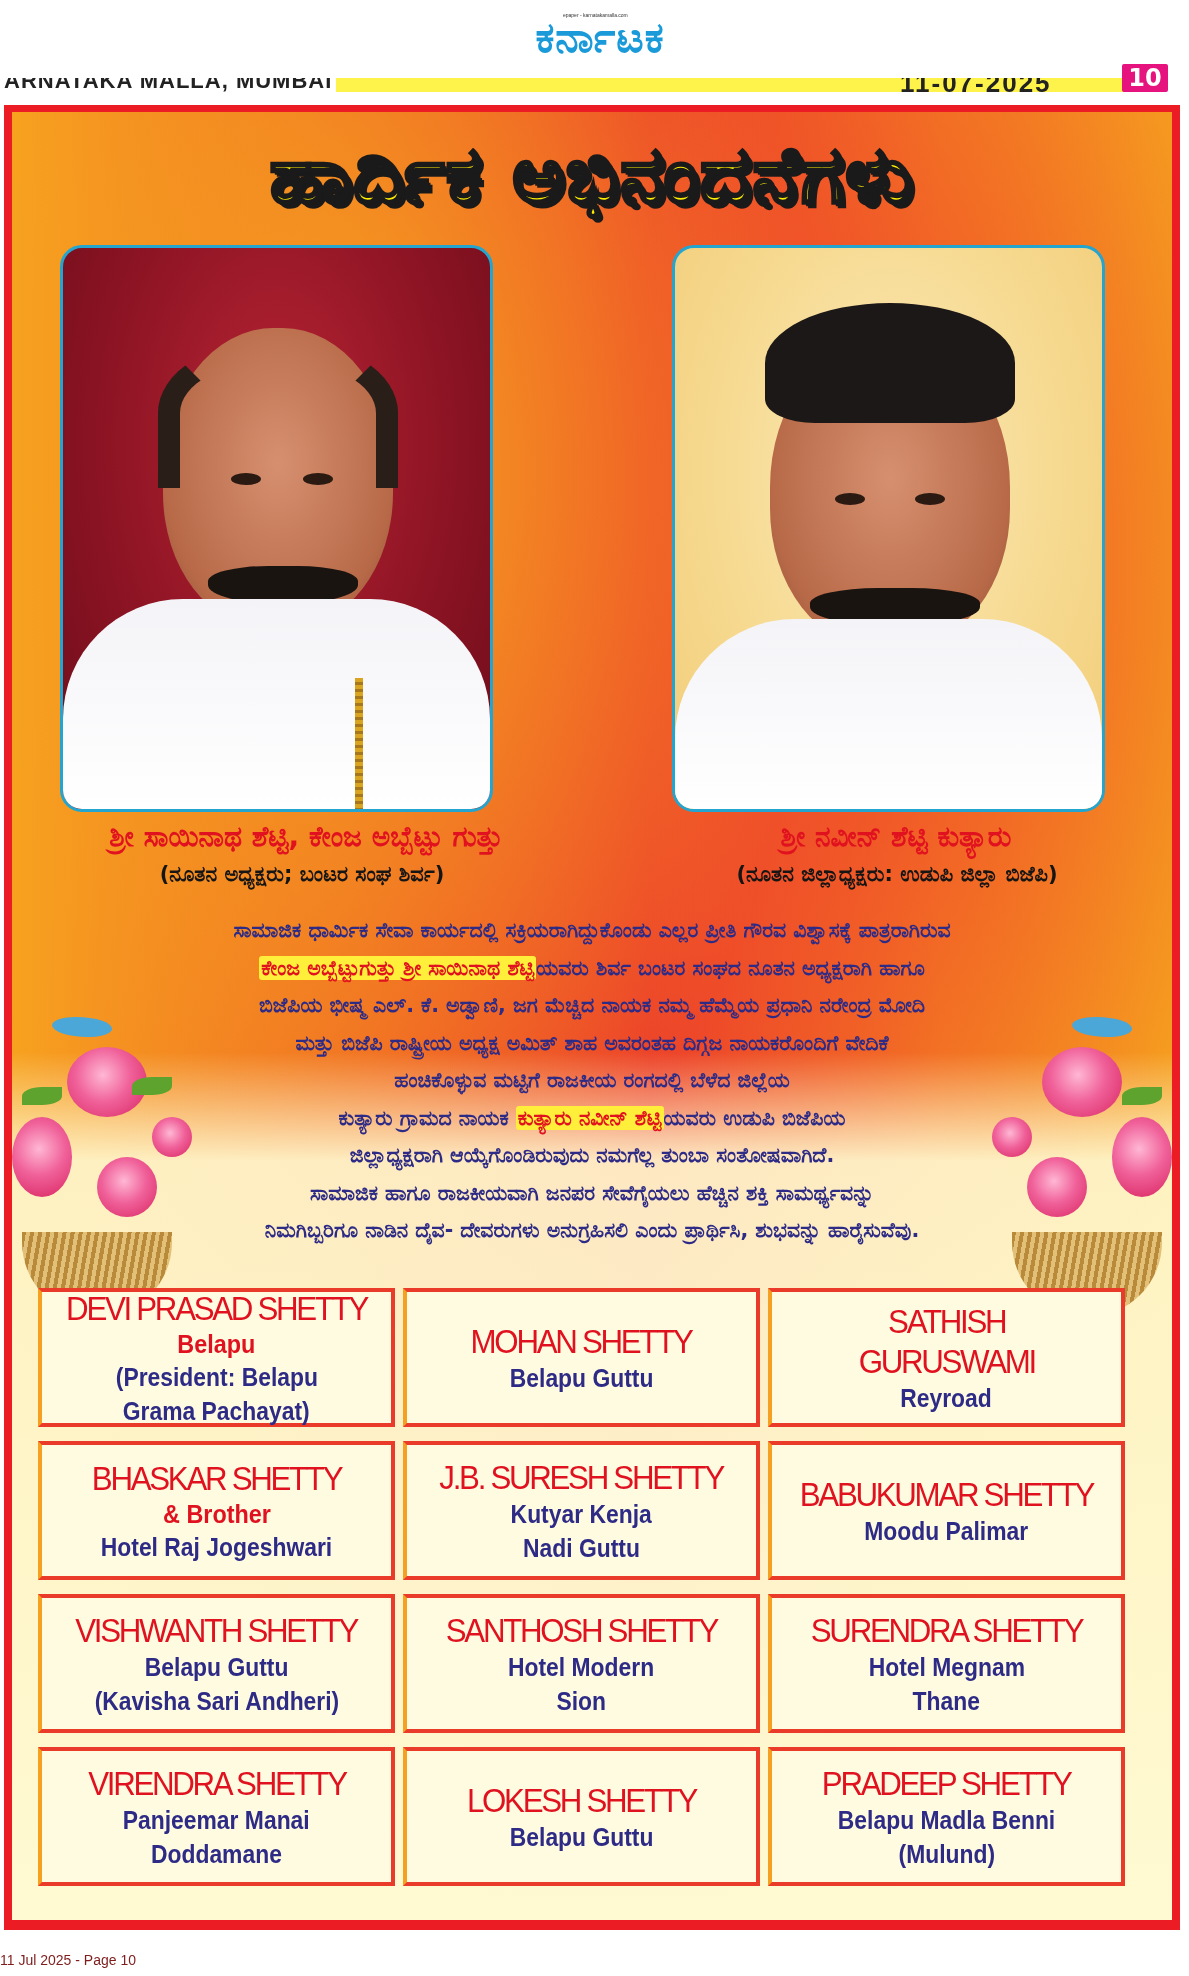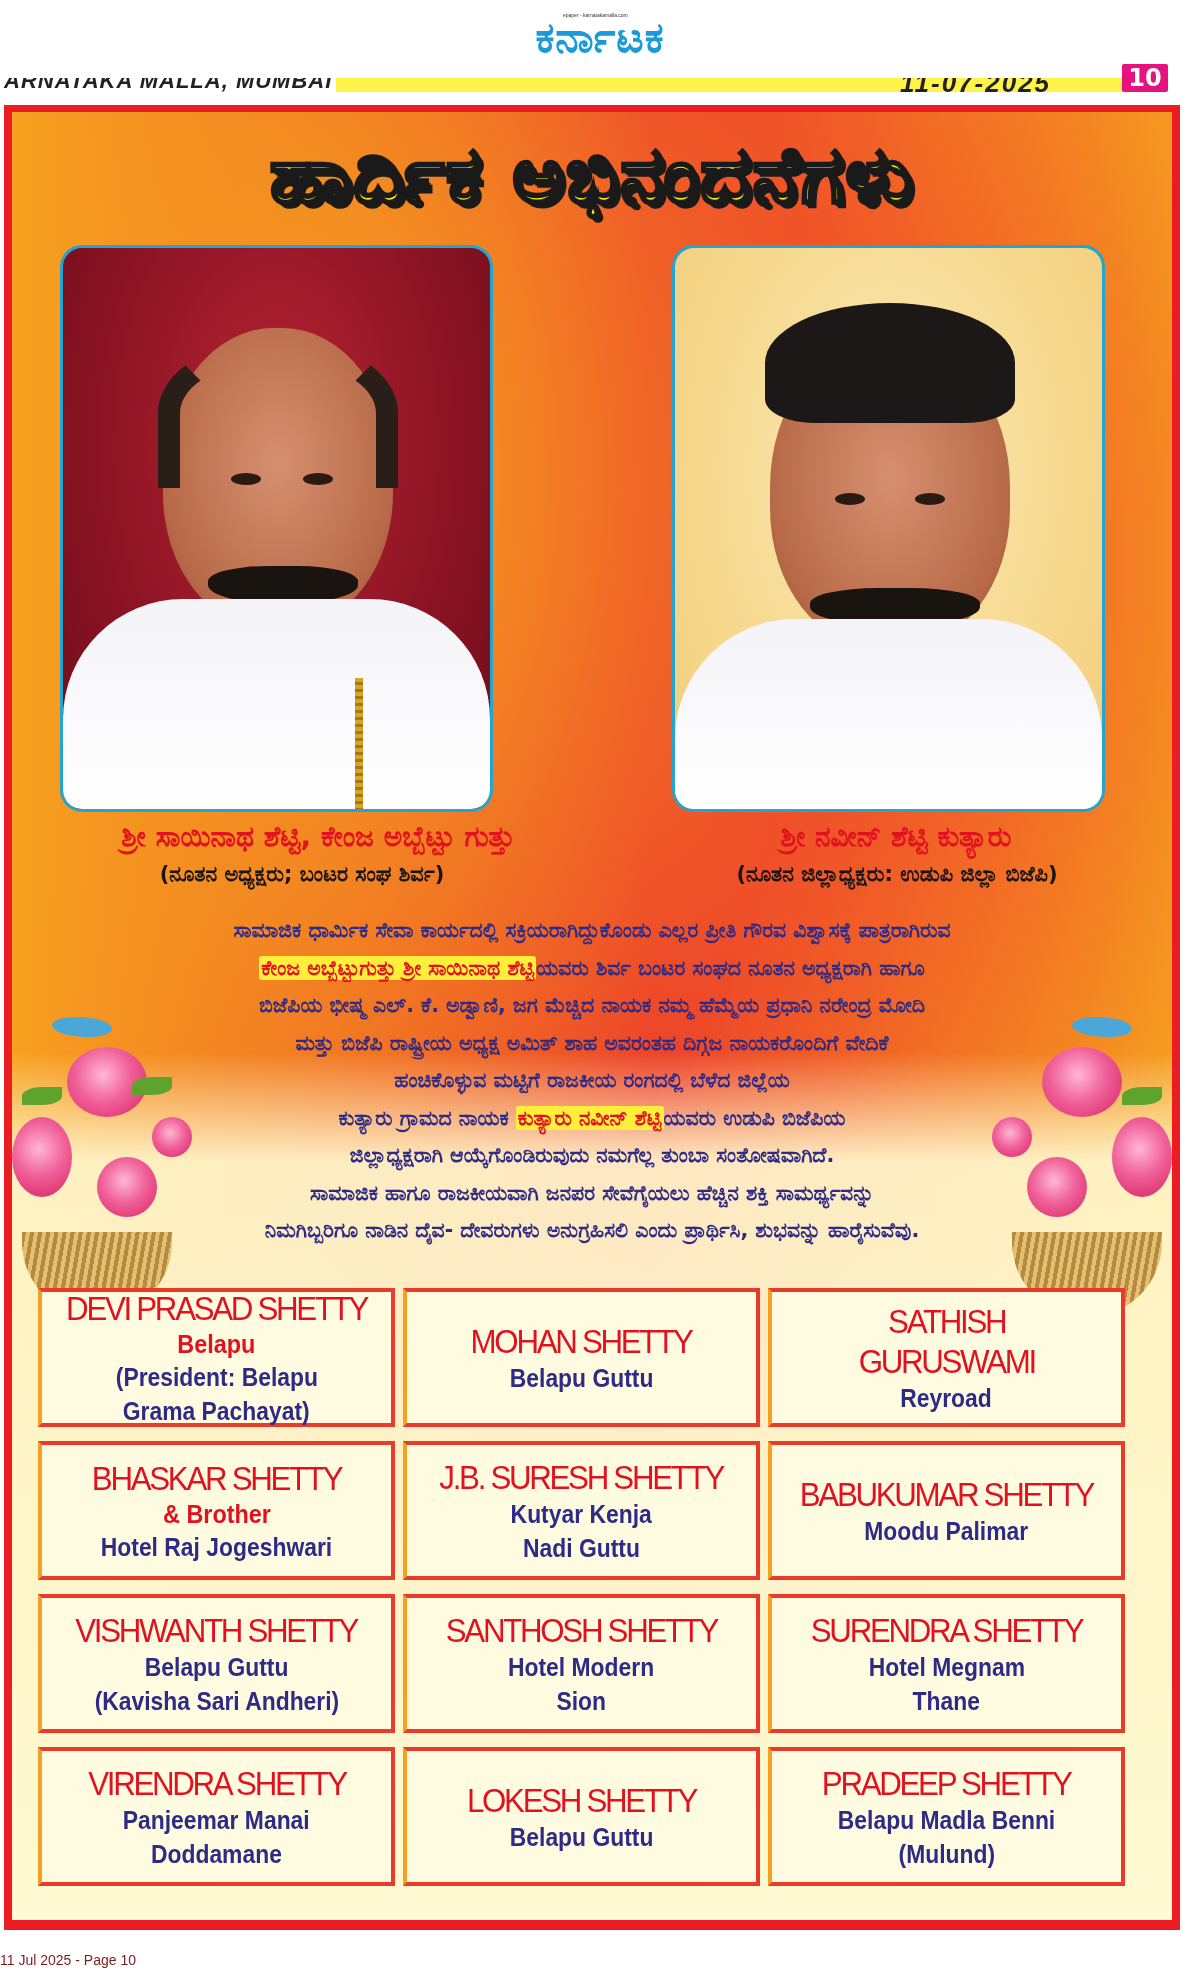--- a/index.html
+++ b/index.html
@@ -4,21 +4,21 @@
 <style>
   * { box-sizing: border-box; margin: 0; padding: 0; }
   html, body { width: 1189px; height: 1976px; background: #ffffff; overflow: hidden; }
   body { font-family: "DejaVu Sans", sans-serif; position: relative; }
 
   
   .masthead { position: absolute; left: 0; top: 0; width: 1189px; height: 80px; padding-left: 35px; }
   .epaper-url { position: absolute; left: 563px; top: 12px; font-size: 5px; color: #333; font-family: "Liberation Sans", sans-serif; }
   .logo { position: absolute; left: 500px; top: 16px; width: 200px; text-align: center; font-size: 42px; font-weight: bold; color: #1a9ad8; letter-spacing: 1px; line-height: 44px; font-family: "DejaVu Sans", sans-serif; }
 
-  .edition-bar { position: absolute; left: 0; top: 78px; width: 1130px; height: 14px; background: #fdf34a; overflow: hidden; font-style: italic; }
+  .edition-bar { position: absolute; left: 0; top: 78px; width: 1130px; height: 14px; background: #fdf34a; overflow: hidden; }
   .edition-left { position: absolute; left: 0; top: -10px; font-size: 22px; font-weight: bold; color: #222; font-family: "Liberation Sans", sans-serif; background: #fff; padding: 0 4px; letter-spacing: 1px; }
   .edition-date { position: absolute; left: 900px; top: -10px; font-size: 26px; font-weight: bold; color: #222; font-family: "Liberation Sans", sans-serif; letter-spacing: 2px; }
   .page-badge { position: absolute; left: 1122px; top: 64px; width: 46px; height: 28px; background: #e6127d; color: #fff; font-weight: bold; font-size: 24px; text-align: center; line-height: 28px; border-radius: 2px; overflow: hidden; }
 
   
   .ad { position: absolute; left: 4px; top: 105px; width: 1176px; height: 1825px; background: #ec1c24; }
   .ad-inner { position: absolute; left: 8px; top: 7px; right: 8px; bottom: 10px;
     background:
       linear-gradient(180deg, rgba(255,255,255,0) 0%, rgba(255,255,255,0) 52%, rgba(255,250,210,0.9) 58%, rgba(255,250,210,1) 100%),
       radial-gradient(ellipse at 30% 20%, #f5a020 0%, rgba(245,160,32,0) 40%),
@@ -38,21 +38,21 @@
   .shirt { position: absolute; left: 0; right: 0; bottom: 0; height: 210px; background: linear-gradient(180deg, #f4f4f8 0%, #ffffff 100%); border-radius: 120px 120px 0 0; }
   .face { position: absolute; left: 100px; top: 80px; width: 230px; height: 300px; border-radius: 48% 48% 45% 45%; background: radial-gradient(ellipse at 50% 45%, #d69070 0%, #b86a48 70%, #8e4a30 100%); }
   .hair-bald { position: absolute; left: 95px; top: 90px; width: 240px; height: 150px; border-radius: 50% 50% 0 0; border: 22px solid #2a1e18; border-bottom: none; border-top-color: transparent; }
   .hair-full { position: absolute; left: 90px; top: 55px; width: 250px; height: 120px; border-radius: 50% 50% 20% 20%; background: #1c1818; }
   .eye { position: absolute; width: 30px; height: 12px; background: #2a1a12; border-radius: 50%; }
   .mustache { position: absolute; width: 150px; height: 38px; background: #1a1410; border-radius: 40% 40% 50% 50%; }
   .teeth { position: absolute; width: 100px; height: 16px; background: #f5efe6; border-radius: 0 0 50% 50%; }
   .chain { position: absolute; left: 292px; top: 430px; width: 8px; height: 135px; background: repeating-linear-gradient(180deg, #d9a520 0 4px, #a6781a 4px 7px); }
 
   .name-label { position: absolute; top: 708px; font-size: 28px; font-weight: bold; color: #e1121f; text-align: center; }
-  .name-left { left: 26px; width: 560px; }
+  .name-left { left: 14px; width: 560px; }
   .name-right { left: 634px; width: 500px; }
   .role-label { position: absolute; top: 750px; font-size: 21px; font-weight: bold; color: #151515; text-align: center; }
   .role-left { left: 40px; width: 500px; }
   .role-right { left: 620px; width: 530px; }
 
   .message { position: absolute; left: 150px; right: 150px; top: 800px; text-align: center; font-size: 20.5px; font-weight: bold; color: #2e2b86; line-height: 37.5px; }
   .message-line { display: block; white-space: nowrap; }
   .hl { color: #e1121f; background: #ffee3a; border-radius: 3px; padding: 0 2px; }
 
   .bouquet { position: absolute; top: 905px; width: 180px; height: 300px; }

